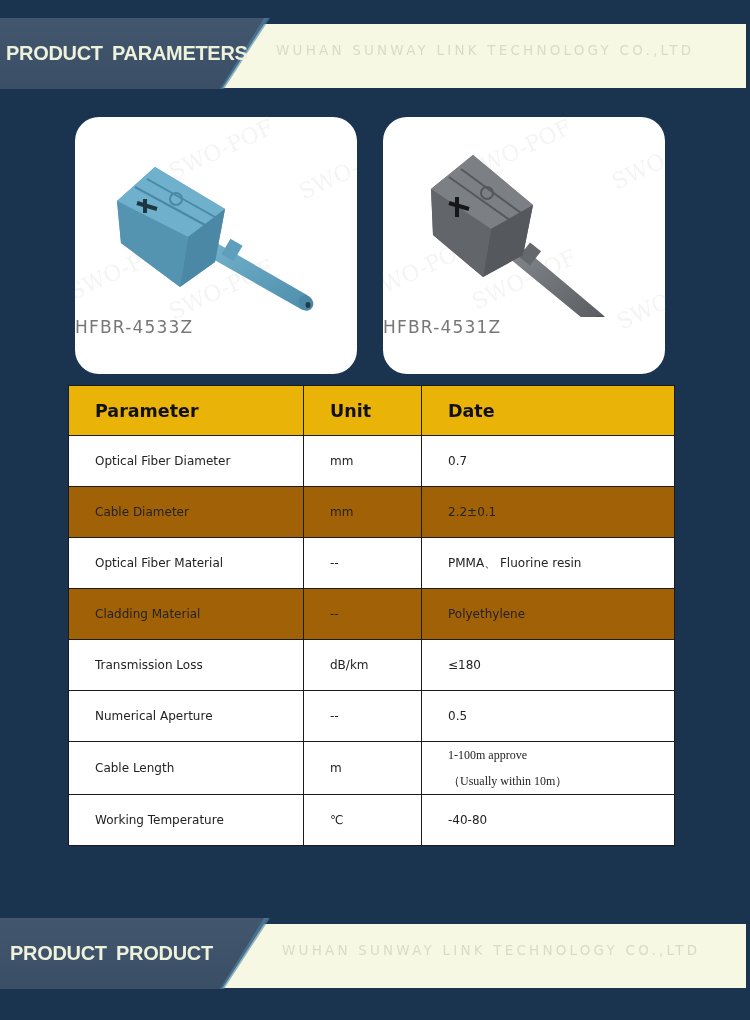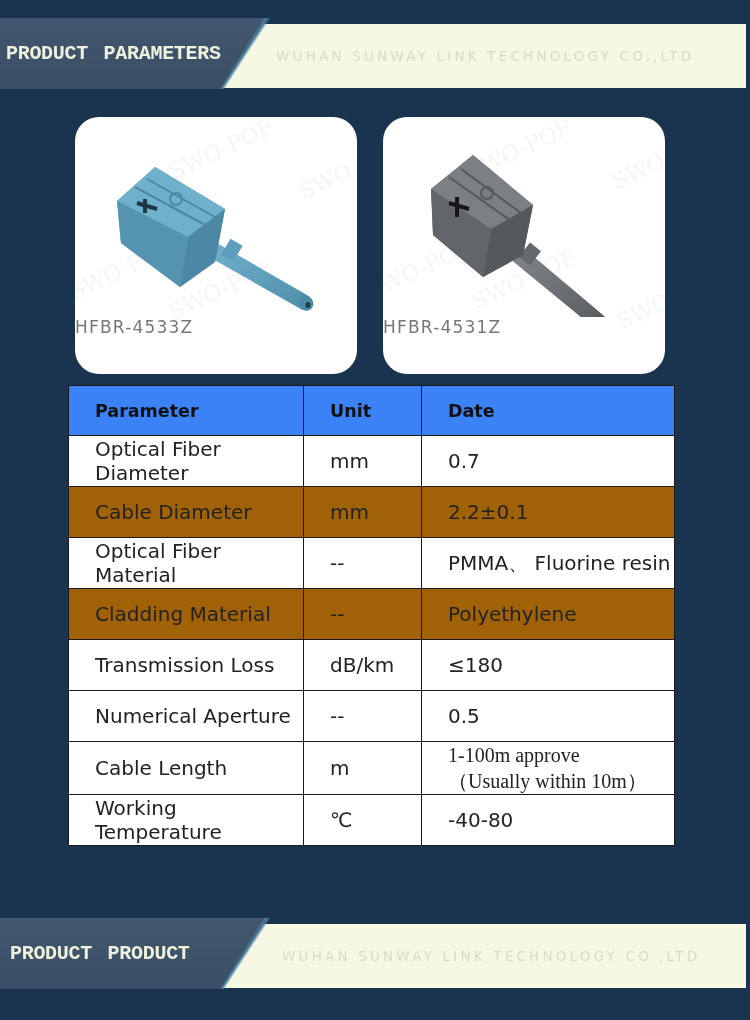--- a/index.html
+++ b/index.html
@@ -23,24 +23,24 @@
   }
   .banner .dark-edge {
     position: absolute; left: 0; top: 0; height: 71px; width: 270px;
     background: #4f86a8;
     clip-path: polygon(264px 0, 270px 0, 224px 71px, 220px 71px);
     opacity: 0.6;
   }
   .banner .title {
     position: absolute; left: 6px; top: 0; height: 71px; line-height: 71px;
     color: #eef2dc; font-weight: bold; font-size: 20px; letter-spacing: -0.3px;
-    font-family: Liberation Mono, monospace; word-spacing: 4px;
+    font-family: Liberation Sans, sans-serif; word-spacing: 4px;
   }
   .banner .company {
-    position: absolute; left: 276px; top: 6px; height: 64px; line-height: 64px;
+    position: absolute; left: 276px; top: 0; height: 64px; line-height: 64px;
     color: #d9dbc8; font-size: 13.5px; letter-spacing: 3.2px;
     font-family: "DejaVu Sans", sans-serif;
   }
   #banner-top { top: 18px; }
   #banner-bottom { top: 918px; }
   #banner-bottom .title { left: 10px; }
   #banner-bottom .company { left: 282px; }
 
   .card {
     position: absolute; top: 117px; width: 282px; height: 257px;
@@ -57,24 +57,24 @@
     position: absolute; color: rgba(150,150,150,0.10); font-family: "DejaVu Serif", serif;
     font-size: 22px; transform: rotate(-25deg); pointer-events: none; white-space: nowrap;
   }
 
   table.params {
     position: absolute; left: 68px; top: 385px; width: 607px;
     border-collapse: collapse; background: #ffffff;
   }
   table.params td, table.params th {
     border: 1.5px solid #1b1b1b; height: 51px; vertical-align: middle;
-    font-size: 20px; color: #222; text-align: left;
+    font-size: 12px; color: #222; text-align: left;
   }
   table.params th {
-    background: #3b82f6; font-weight: bold; font-size: 17.5px; color: #111;
+    background: #eab308; font-weight: bold; font-size: 17.5px; color: #111;
     height: 50px;
   }
   table.params .c1 { width: 235px; padding-left: 26px; }
   table.params .c2 { width: 118px; padding-left: 26px; }
   table.params .c3 { padding-left: 26px; margin-top: 47px; }
   table.params tr.alt td { background: #a16207; }
   table.params .multi { line-height: 26px; }
   table.params .multi span { display: block; font-family: Liberation Serif, serif; }
   table.params .multi span.sub { padding-left: 0px; }
 </style>

